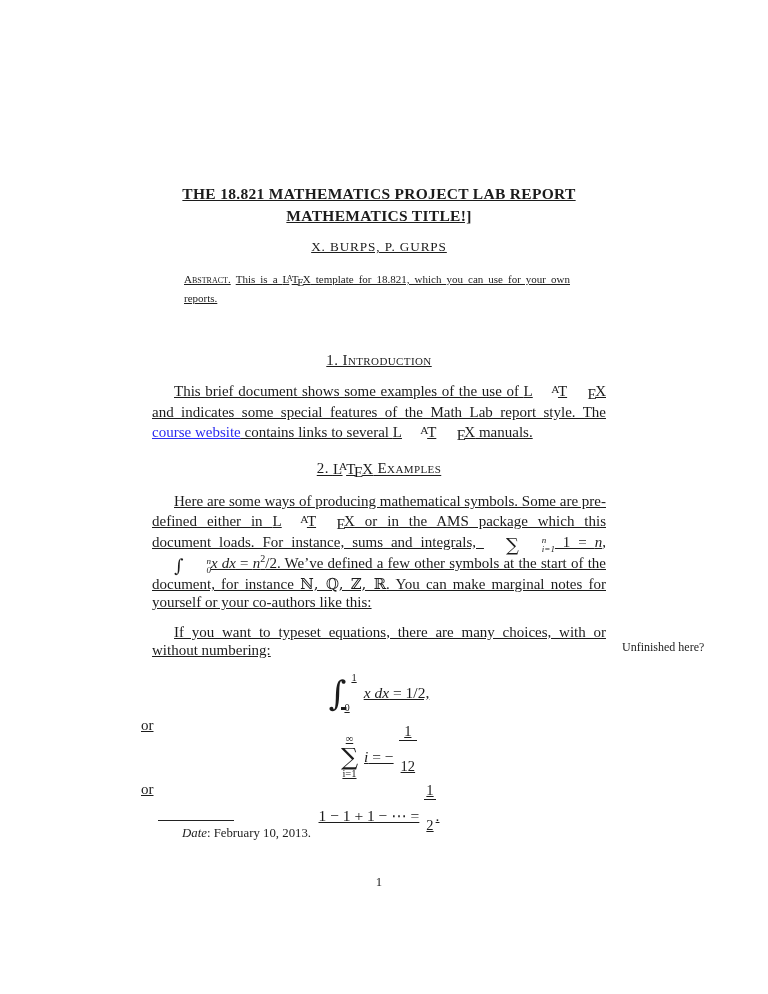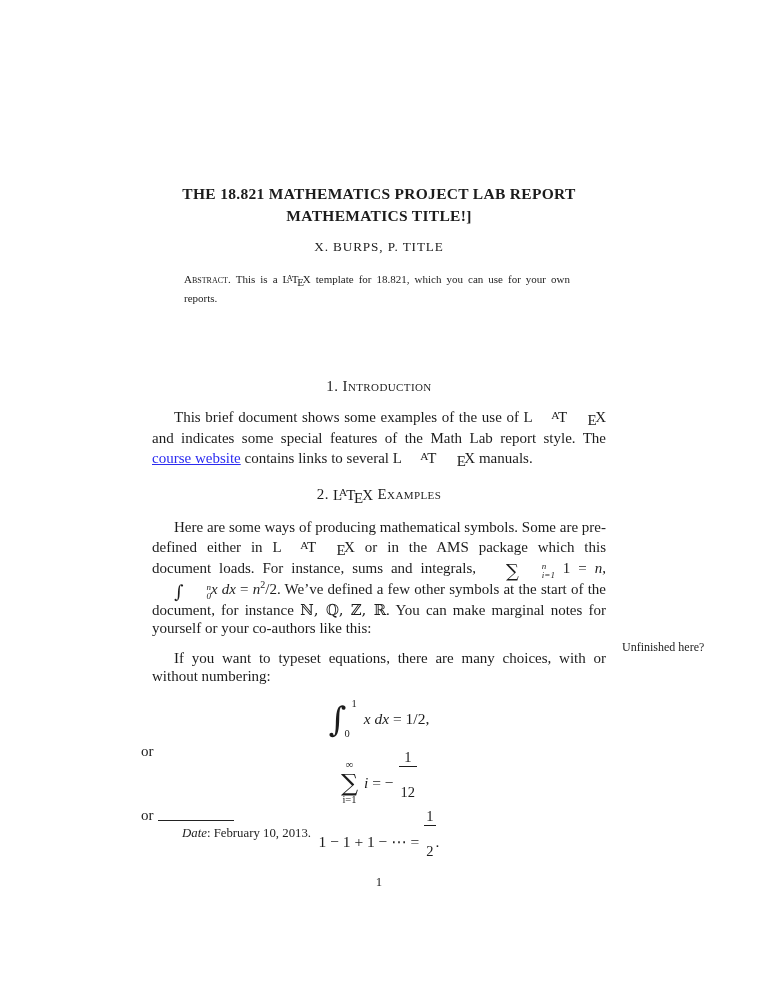--- a/index.html
+++ b/index.html
@@ -6,41 +6,41 @@
   .page{
     position:relative;
     width:768px;height:994px;
     background:#ffffff;
     font-family:"Liberation Serif","DejaVu Serif",serif;
     color:#1c1c1c;
     overflow:hidden;
   }
   .content{
     position:absolute;left:141px;top:183px;width:476px;
-    font-size:15px;line-height:18.2px;text-align:justify;
+    font-size:15px;line-height:18.2px;text-align:justify;text-decoration:underline;
   }
   .doc-title{
     text-align:center;font-weight:bold;
     font-size:15.5px;line-height:21.5px;letter-spacing:0.3px;
   }
   .authors{
     margin-top:13px;text-align:center;
     font-size:13.2px;line-height:16px;letter-spacing:0.9px;
   }
   .abstract{
     margin:16px 47px 0 43px;
     font-size:11px;line-height:16.5px;text-align:justify;
   }
   .abstract-label{font-variant:small-caps;margin-right:5px;}
   .section-heading{
     text-align:center;font-variant:small-caps;
     font-size:15px;line-height:18px;letter-spacing:0.4px;
     margin-bottom:4px;text-indent:0;
   }
-  .sh1{margin-top:70px;}
+  .sh1{margin-top:44px;}
   .sh2{margin-top:13px;}
   .para{margin:11px;text-indent:22px;}
   .mi{font-style:italic;}
   .bb{font-family:"DejaVu Serif","DejaVu Sans",serif;}
   sup{font-size:10px;line-height:0;}
   a.doc-link{color:var(--link-color,#2b2bf0);text-decoration:underline;cursor:pointer;}
 
   
   .latex-logo .la{display:inline-block;font-size:0.75em;vertical-align:0.27em;margin-left:-0.32em;margin-right:-0.12em;}
   .latex-logo .le{display:inline-block;vertical-align:-0.21em;margin-left:-0.11em;margin-right:-0.1em;}
@@ -83,21 +83,21 @@
 <body>
 
 <div class="page">
   <div class="content">
 
     <div class="doc-title">
       <div>THE 18.821 MATHEMATICS PROJECT LAB REPORT</div>
       <div>MATHEMATICS TITLE!]</div>
     </div>
 
-    <div class="authors">X. BURPS, P. TITLE</div>
+    <div class="authors">X. BURPS, P. GURPS</div>
 
     <div class="abstract">
       <span class="abstract-label">Abstract.</span><span>This is a <span class="latex-logo">L<span class="la">A</span>T<span class="le">E</span>X</span> template for 18.821, which you can use for your own reports.</span>
     </div>
 
     <div class="section-heading sh1">1. Introduction</div>
 
     <p class="para">This brief document shows some examples of the use of <span class="latex-logo">L<span class="la">A</span>T<span class="le">E</span>X</span> and indicates some special features of the Math Lab report style. The <a class="doc-link" href="#">course website</a> contains links to several <span class="latex-logo">L<span class="la">A</span>T<span class="le">E</span>X</span> manuals.</p>
 
     <div class="section-heading sh2">2. <span class="latex-logo">L<span class="la">A</span>T<span class="le">E</span>X</span> Examples</div>

